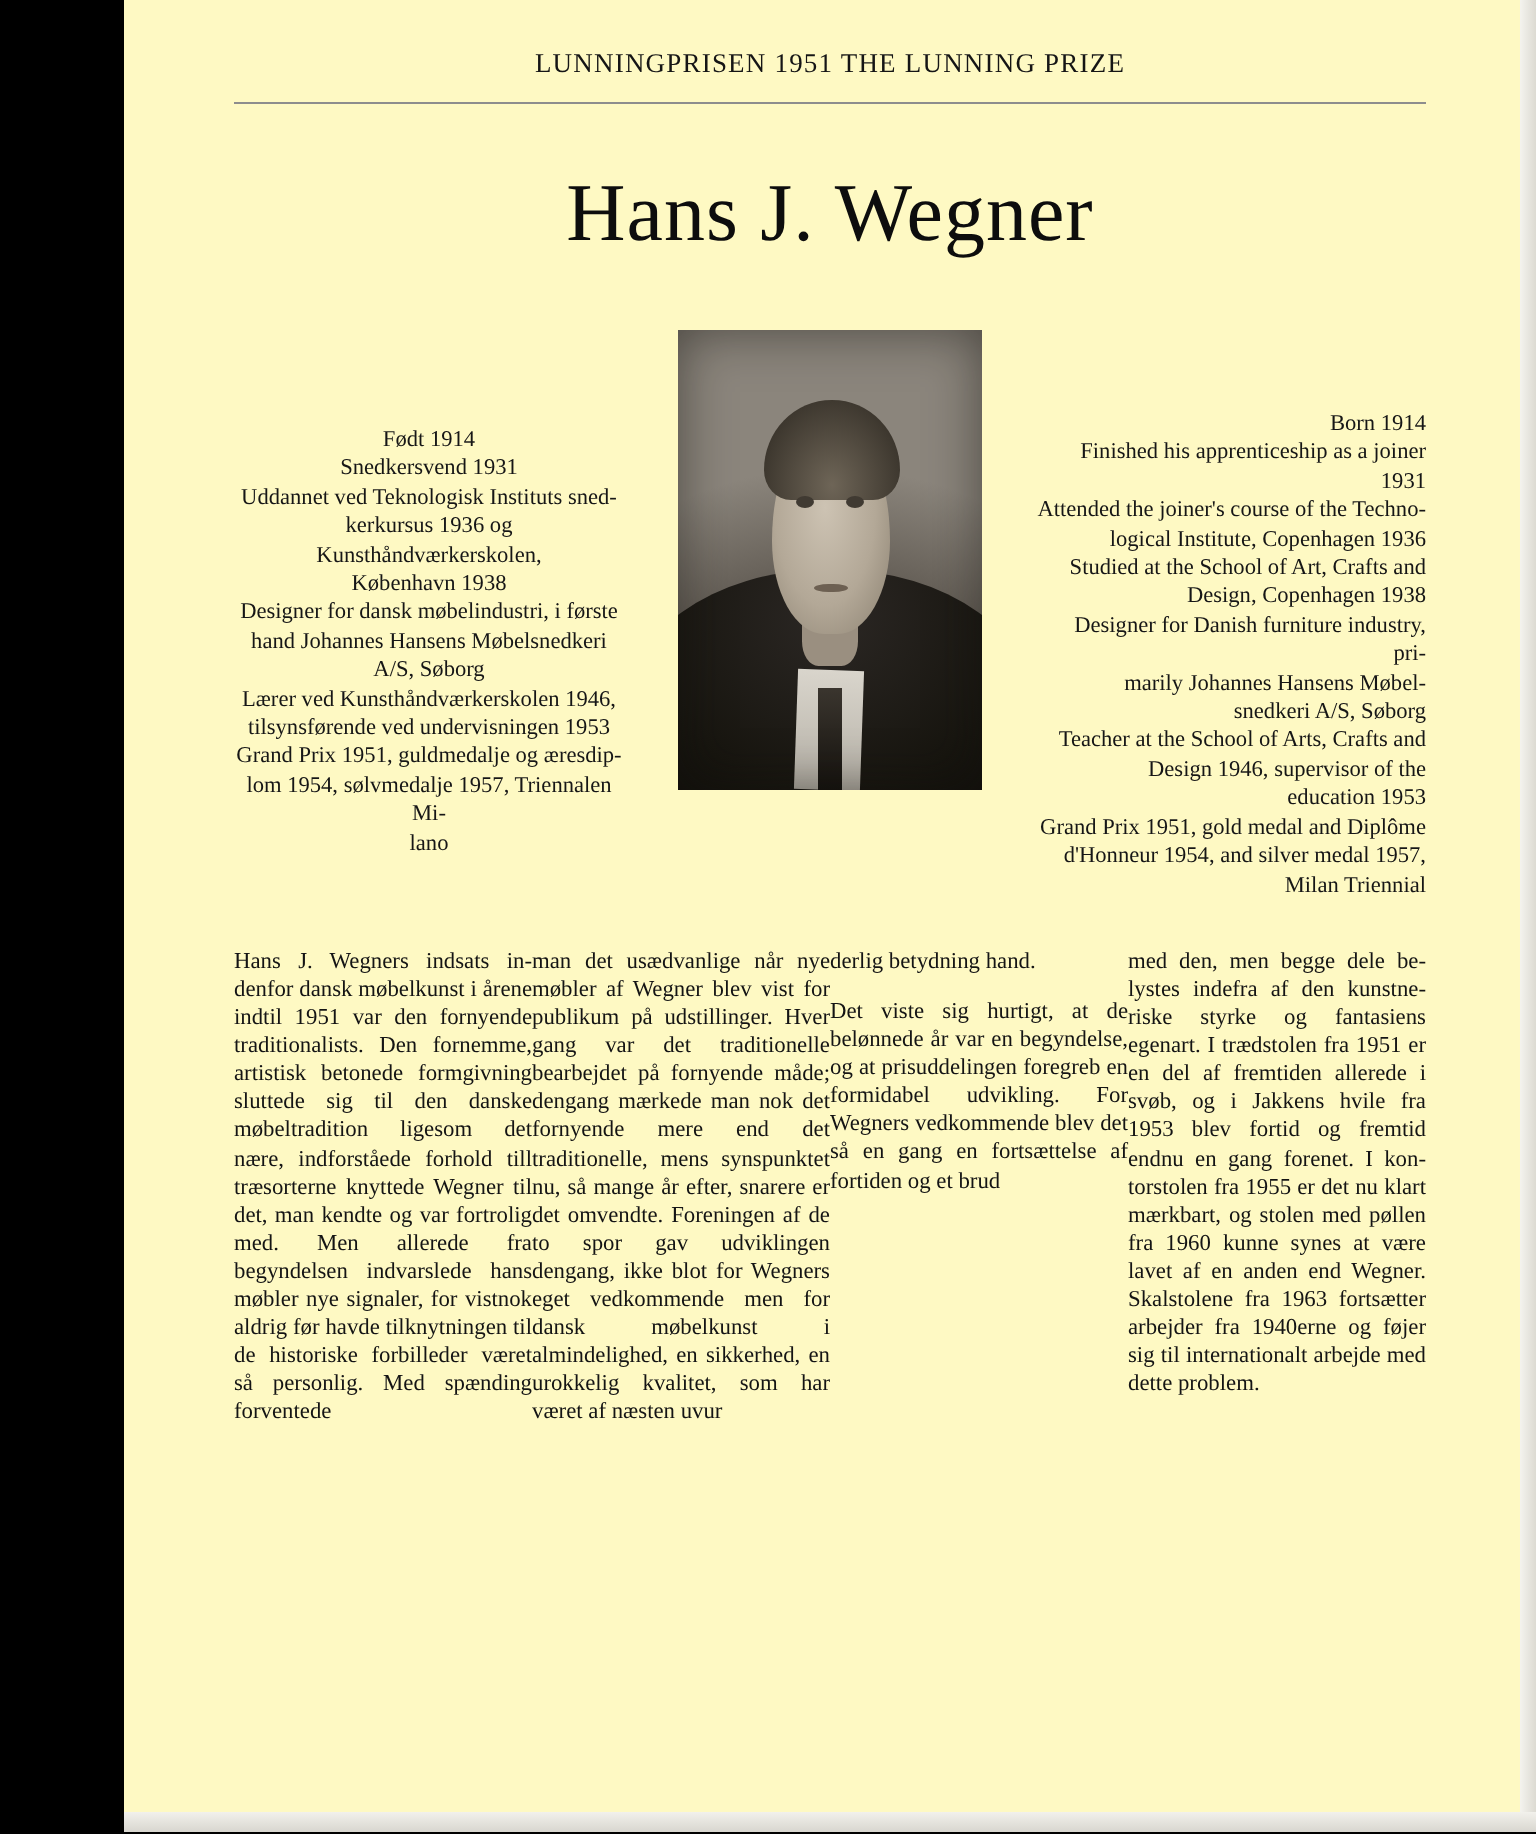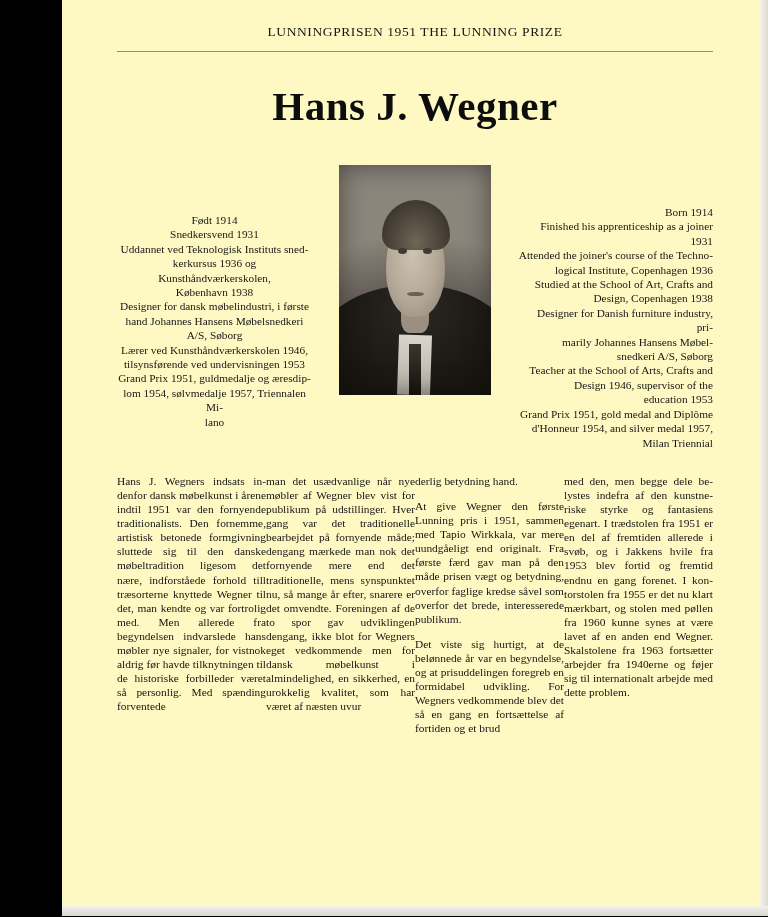--- a/index.html
+++ b/index.html
@@ -63,21 +63,21 @@
     height: 0;
   }
 
   
   .title {
     text-align: center;
     font-size: 41px;
     color: #0d0d0d;
     margin-top: 30px;
     letter-spacing: 0.5px;
-    font-weight: bold;
+    font-weight: normal;
   }
 
   
   .bio-row {
     margin-top: 33px;
     display: flex;
     align-items: flex-start;
     justify-content: space-between;
   }
   .bio-col {
@@ -268,21 +268,20 @@
       <div class="col">
         <p>Hans J. Wegners indsats in­denfor dansk møbelkunst i årene indtil 1951 var den fornyende traditionalists. Den fornemme, artistisk betonede formgivning sluttede sig til den danske møbeltradition li­gesom det nære, indforståede forhold till træsorterne knytte­de Wegner til det, man kendte og var fortrolig med. Men alle­rede fra begyndelsen indvars­lede hans møbler nye signaler, for vistnok aldrig før havde tilknytningen til de historiske forbilleder været så personlig. Med spænding forventede</p>
       </div>
 
       <div class="col">
         <p>man det usædvanlige når nye møbler af Wegner blev vist for publikum på udstillinger. Hver gang var det traditionelle bearbejdet på fornyende må­de; dengang mærkede man nok det fornyende mere end det traditionelle, mens syns­punktet nu, så mange år efter, snarere er det omvendte. For­eningen af de to spor gav ud­viklingen dengang, ikke blot for Wegners eget vedkomm­ende men for dansk møbel­kunst i almindelighed, en sik­kerhed, en urokkelig kvalitet, som har været af næsten uvur­</p>
       </div>
 
       <div class="col">
         <p>derlig betydning hand.</p>
-        <p class="para-gap">At give Wegner den første Lunning pris i 1951, sammen med Tapio Wirkkala, var mere uundgåeligt end originalt. Fra første færd gav man på den måde prisen vægt og betyd­ning, overfor faglige kredse såvel som overfor det brede, interesserede publikum.</p>
         <p class="para-gap">Det viste sig hurtigt, at de belønnede år var en begyndel­se, og at prisuddelingen fore­greb en formidabel udvikling. For Wegners vedkommende blev det så en gang en fort­sættelse af fortiden og et brud</p>
       </div>
 
       <div class="col">
         <p>med den, men begge dele be­lystes indefra af den kunstne­riske styrke og fantasiens egenart. I trædstolen fra 1951 er en del af fremtiden allerede i svøb, og i Jakkens hvile fra 1953 blev fortid og fremtid endnu en gang forenet. I kon­torstolen fra 1955 er det nu klart mærkbart, og stolen med pøllen fra 1960 kunne synes at være lavet af en anden end Wegner. Skalstolene fra 1963 fortsætter arbejder fra 1940­erne og føjer sig til internatio­nalt arbejde med dette prob­lem.</p>
       </div>
 
     </div>
 
 

